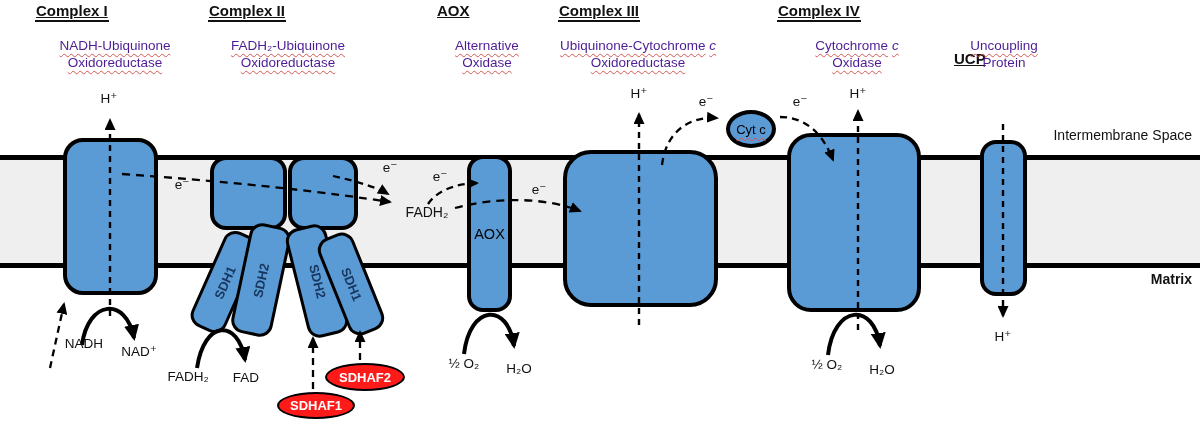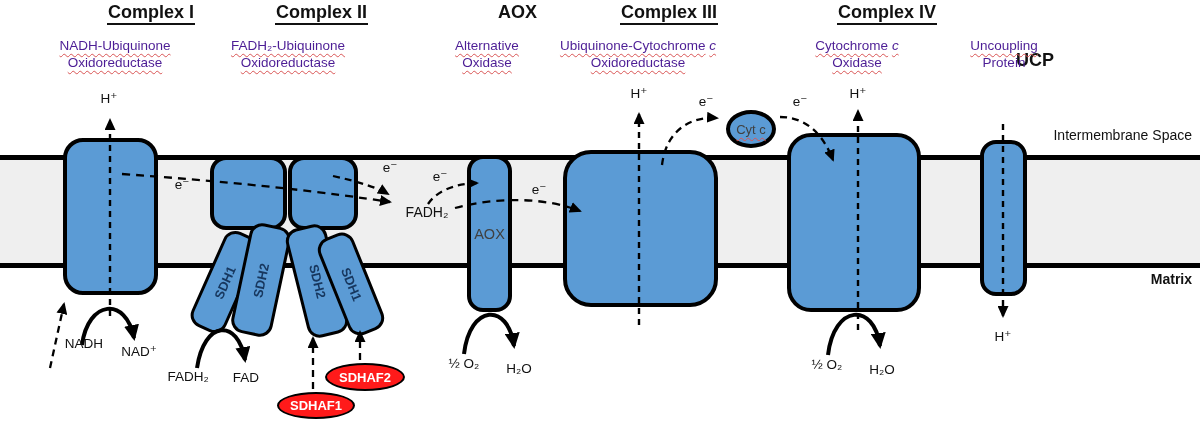--- a/index.html
+++ b/index.html
@@ -2,36 +2,36 @@
 <html><head>
 <meta charset="utf-8">
 <style>
   html,body{margin:0;padding:0;background:#ffffff;}
   #stage{
     position:relative;width:1200px;height:423px;background:#ffffff;
     font-family:"Liberation Sans","DejaVu Sans",sans-serif;color:#111;
     overflow:hidden;
   }
   .lbl{position:absolute;font-size:13.5px;line-height:15px;text-align:center;color:#111;white-space:nowrap;}
-  .hdr{position:absolute;font-size:18px;font-weight:bold;text-align:right;color:#111;}
+  .hdr{position:absolute;font-size:15px;font-weight:bold;text-align:left;color:#111;text-decoration:underline;}
   .hdr .u{border-bottom:2px solid #111;padding:0 1px 1px;}
   .sq{text-decoration-line:underline;text-decoration-style:wavy;text-decoration-color:#d95555;text-decoration-thickness:1px;text-underline-offset:3px;}
   .sub{position:absolute;font-size:13.5px;line-height:17px;text-align:center;color:#4c1d95;}
   .side{position:absolute;font-size:14px;line-height:17px;text-align:right;color:#111;right:8px;}
   .band{position:absolute;left:0;width:1200px;background:#EFEFEF;z-index:10;}
   .bline{position:absolute;left:0;width:1200px;height:5px;background:#000;z-index:11;}
   .prot{position:absolute;background:#5B9BD5;border:4px solid #000;box-sizing:border-box;z-index:20;}
   .sdh{position:absolute;background:#5B9BD5;border:3.5px solid #000;box-sizing:border-box;border-radius:13px;z-index:25;
        display:flex;align-items:center;justify-content:center;}
   .sdh span{font-size:13px;font-weight:bold;color:#17375E;white-space:nowrap;}
   .rot-ccw{transform:rotate(-90deg);}
   .rot-cw{transform:rotate(90deg);}
   .factor{position:absolute;background:#FF1A1A;border:2.5px solid #000;box-sizing:border-box;border-radius:50%;z-index:30;
           display:flex;align-items:center;justify-content:center;font-size:13px;font-weight:bold;color:#ffffff;}
-  .navy{color:#404040;}
+  .navy{color:#000000;}
   svg.overlay{position:absolute;left:0;top:0;z-index:40;pointer-events:none;}
   .z50{z-index:50;}
   .it{font-style:italic;}
 </style>
 </head>
 <body>
 
 <div id="stage">
 
   <div class="hdr" style="left:35px;top:2px;width:160px;"><span class="u">Complex I</span></div>

